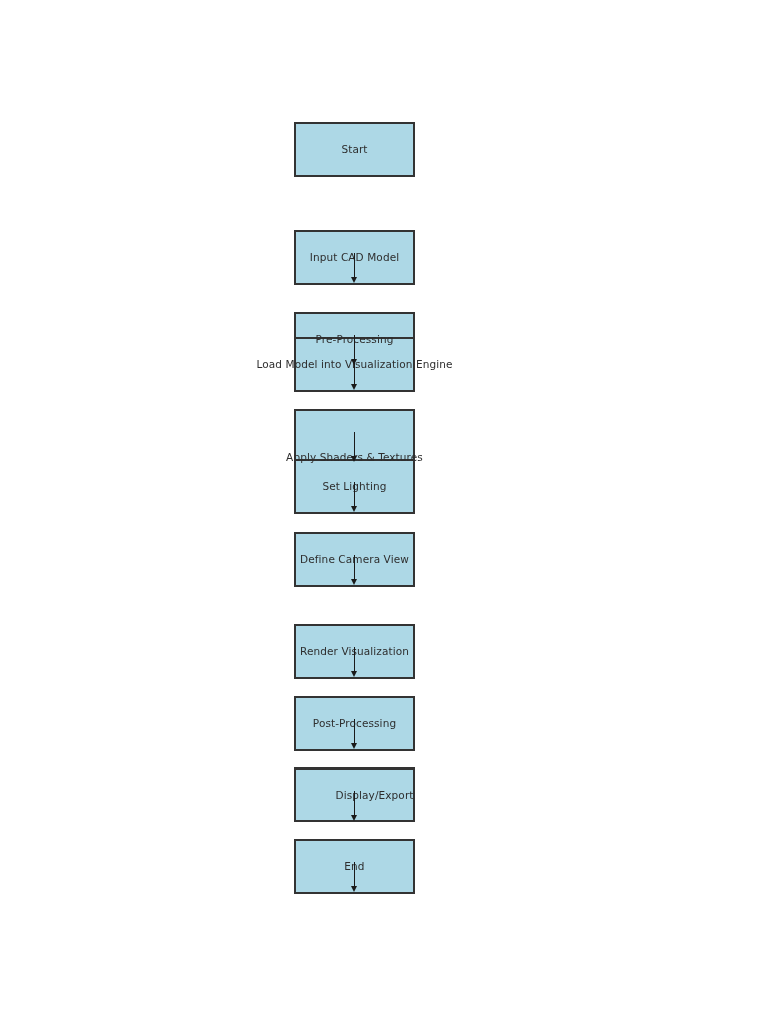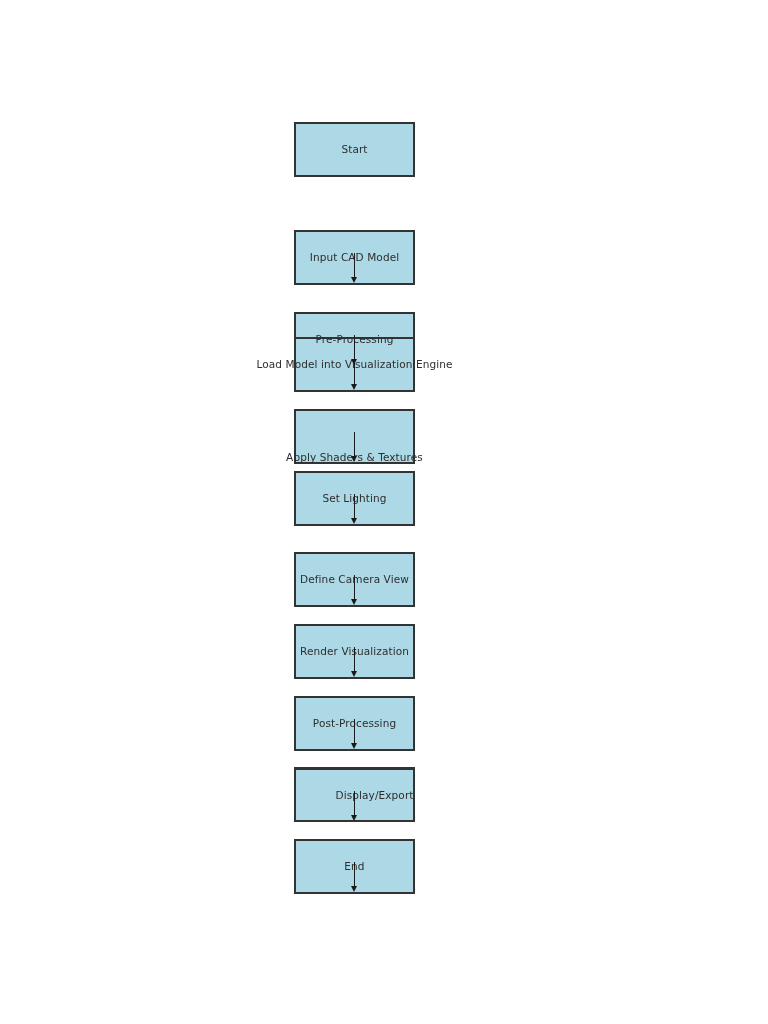--- a/index.html
+++ b/index.html
@@ -99,28 +99,28 @@
       <span class="head"></span>
     </span>
   </div>
       <div class="node" data-index="4" style="top: 409px; align-items: flex-end;">
     <span class="node-label">Apply Shaders &amp; Textures</span>
     <span class="flow-arrow">
       <span class="shaft"></span>
       <span class="head"></span>
     </span>
   </div>
-      <div class="node" data-index="5" style="top: 471px;">
+      <div class="node" data-index="5" style="top: 459px;">
     <span class="node-label">Set Lighting</span>
     <span class="flow-arrow">
       <span class="shaft"></span>
       <span class="head"></span>
     </span>
   </div>
-      <div class="node" data-index="6" style="top: 552px;">
+      <div class="node" data-index="6" style="top: 532px;">
     <span class="node-label">Define Camera View</span>
     <span class="flow-arrow">
       <span class="shaft"></span>
       <span class="head"></span>
     </span>
   </div>
       <div class="node" data-index="7" style="top: 624px;">
     <span class="node-label">Render Visualization</span>
     <span class="flow-arrow">
       <span class="shaft"></span>

